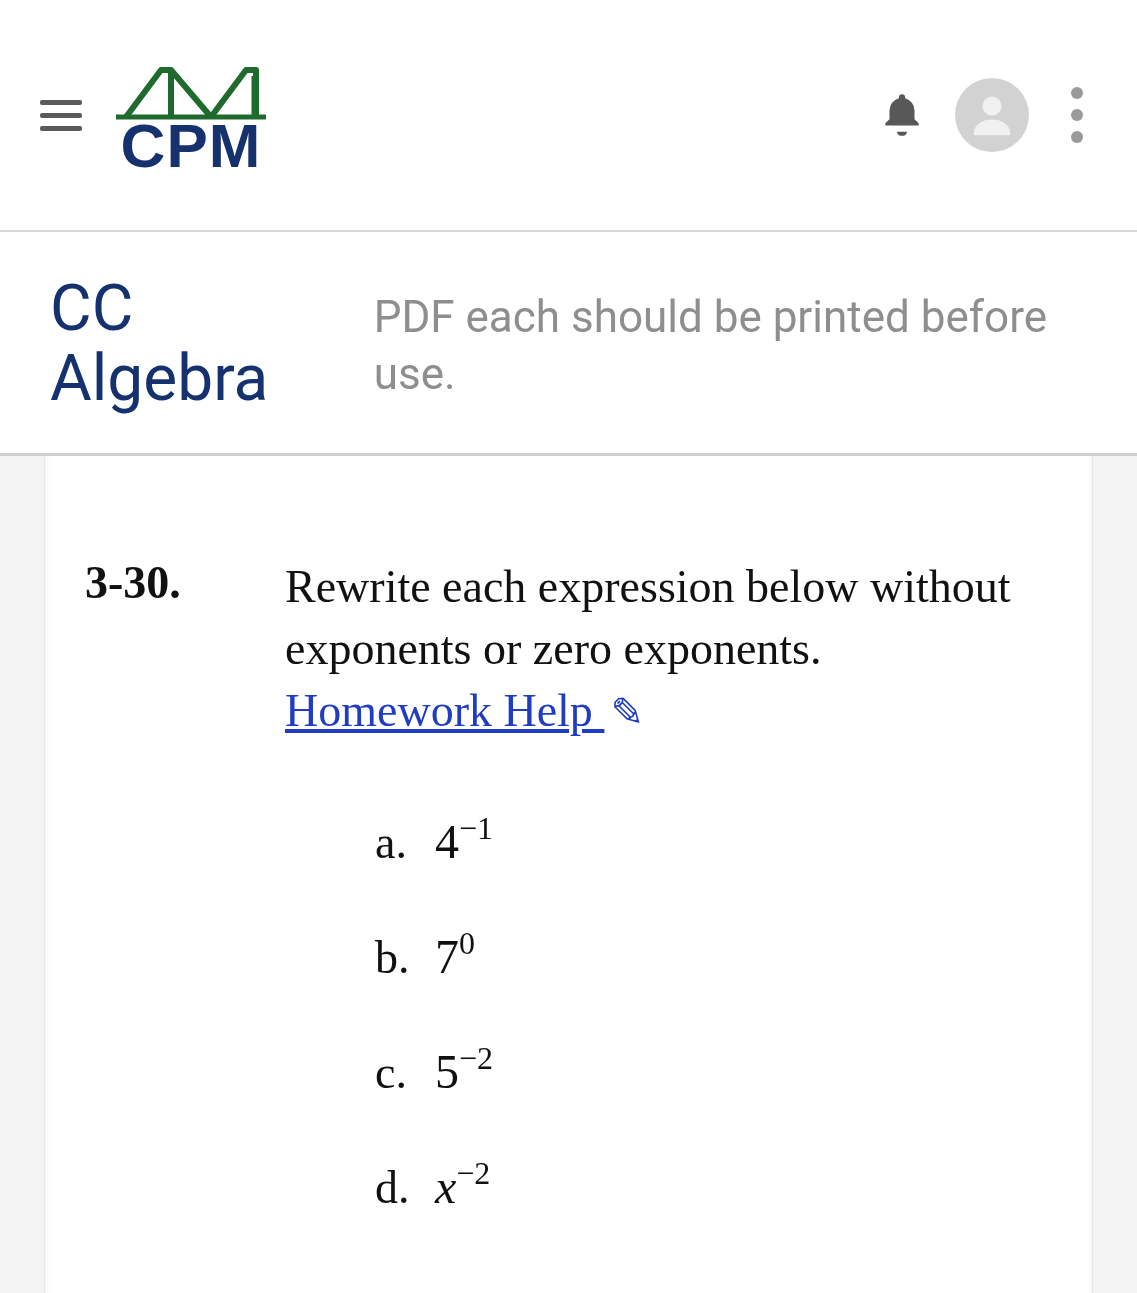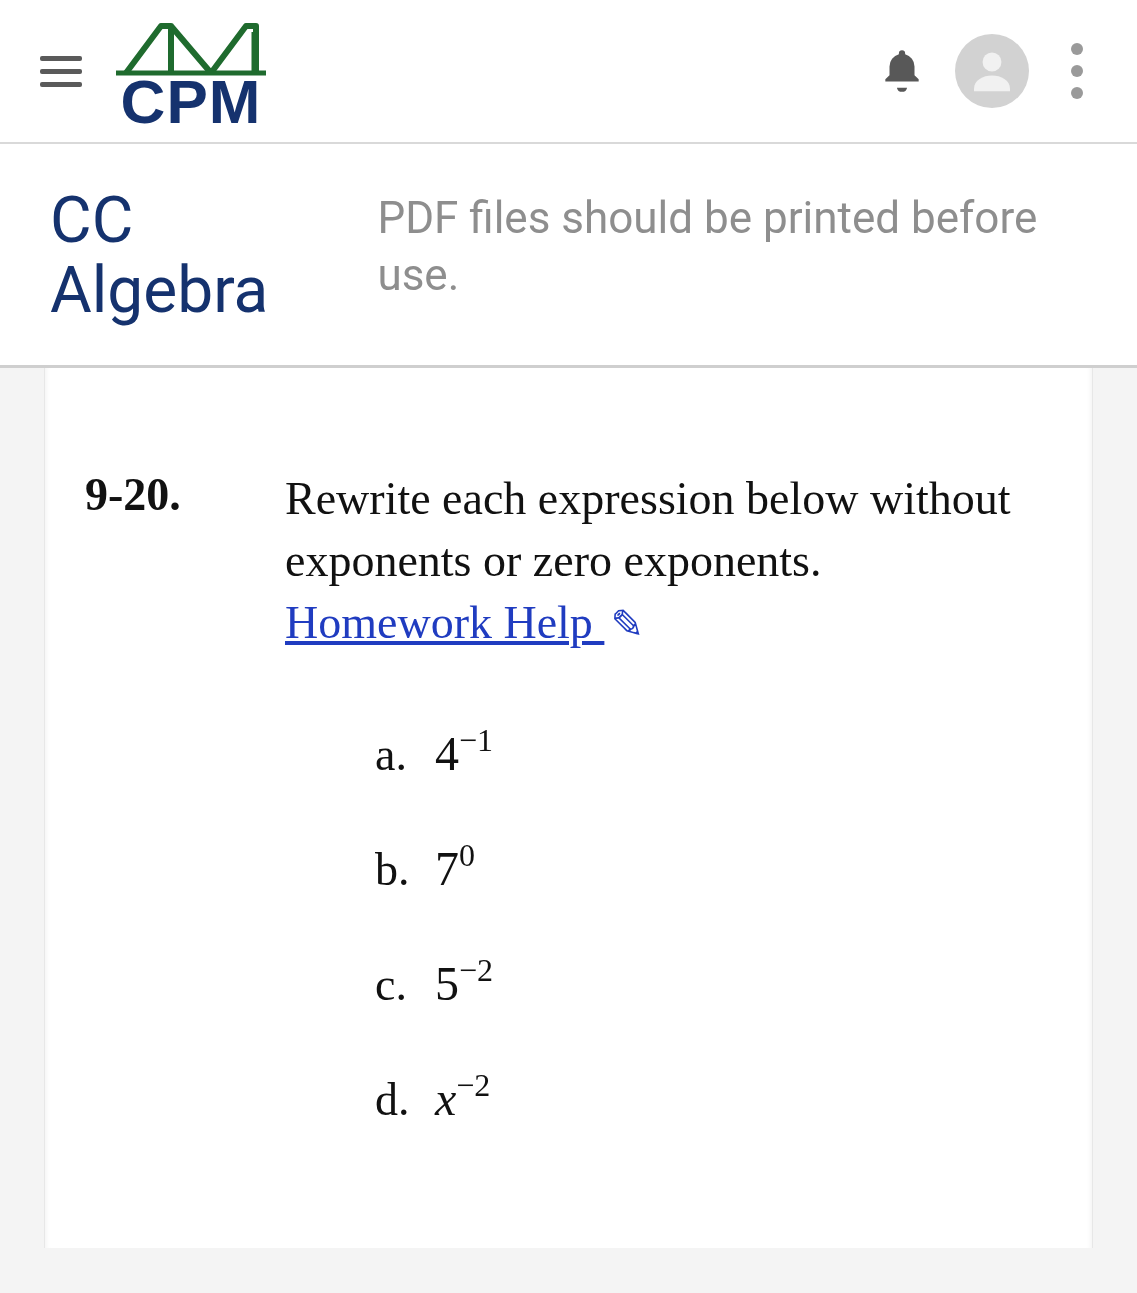--- a/index.html
+++ b/index.html
@@ -5,21 +5,21 @@
   * { box-sizing: border-box; margin: 0; padding: 0; }
   html, body {
     width: 1137px;
     font-family: -apple-system, BlinkMacSystemFont, "Segoe UI", Roboto, Helvetica, Arial, sans-serif;
     background: #f4f4f4;
   }
 
   
   .header {
     width: 100%;
-    height: 144px;
+    height: 232px;
     background: #ffffff;
     border-bottom: 2px solid #d9d9d9;
     display: flex;
     align-items: center;
     padding: 0 40px 0 40px;
     position: relative;
   }
   .hamburger {
     width: 46px; height: 46px;
     display: flex; flex-direction: column; justify-content: center; gap: 8px;
@@ -58,21 +58,21 @@
     width: 40px; height: 60px; display:flex; flex-direction:column; align-items:center; justify-content:center; gap:10px;
     cursor:pointer;
   }
   .kebab span { width:12px; height:12px; background:#9a9a9a; border-radius:50%; }
 
   
   .title-bar {
     width: 100%;
     background:#ffffff;
     padding: 42px 50px 38px 50px;
-    display:flex; align-items:flex-start; gap: 28px;
+    display:flex; align-items:center; gap: 28px;
     border-bottom: 3px solid #cfcfcf;
   }
   .course-title {
     color:#15326e;
     font-size: 64px;
     line-height: 1.1;
     font-weight: 400;
     font-family: -apple-system, "Segoe UI", Roboto, Helvetica, Arial, sans-serif;
     max-width: 320px;
   }
@@ -173,26 +173,26 @@
     <div class="kebab">
       <span></span>
         <span></span>
         <span></span>
     </div>
   </div>
 </div>
 
 <div class="title-bar">
   <div class="course-title">CC Algebra</div>
-  <div class="pdf-note">PDF files should be printed before use.</div>
+  <div class="pdf-note">PDF each should be printed before use.</div>
 </div>
 
 <div class="card">
   <div class="problem">
-    <div class="problem-number">9-20.</div>
+    <div class="problem-number">3-30.</div>
     <div class="problem-body">
       <div class="prompt">
         <span>Rewrite each expression below without exponents or zero exponents.  </span><a class="hw-link"><span>Homework Help </span><span class="pencil">✎</span></a>
       </div>
       <div class="parts" id="parts">
           <div class="part">
             <span class="part-letter">a.</span>
             <span class="math"><span class="base">4</span><sup>−1</sup></span>
           </div>
           <div class="part">

